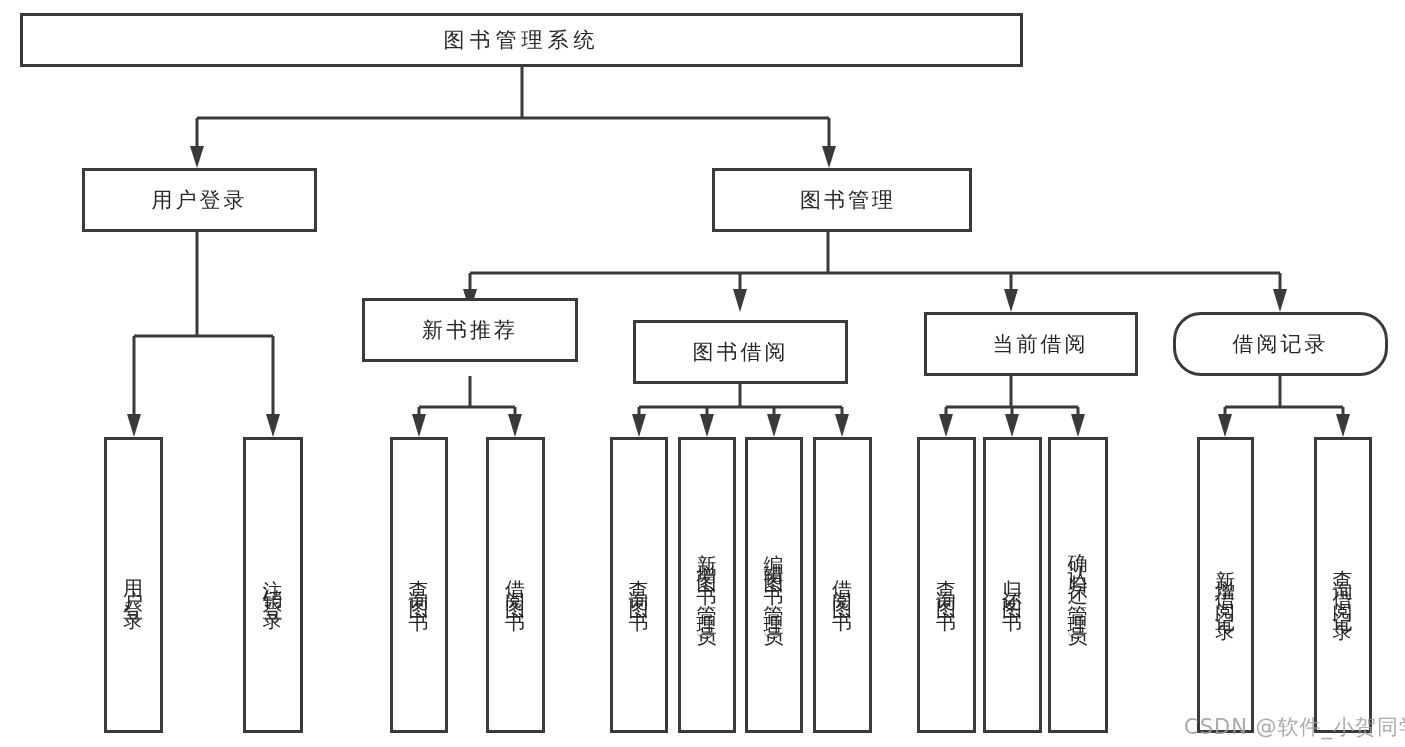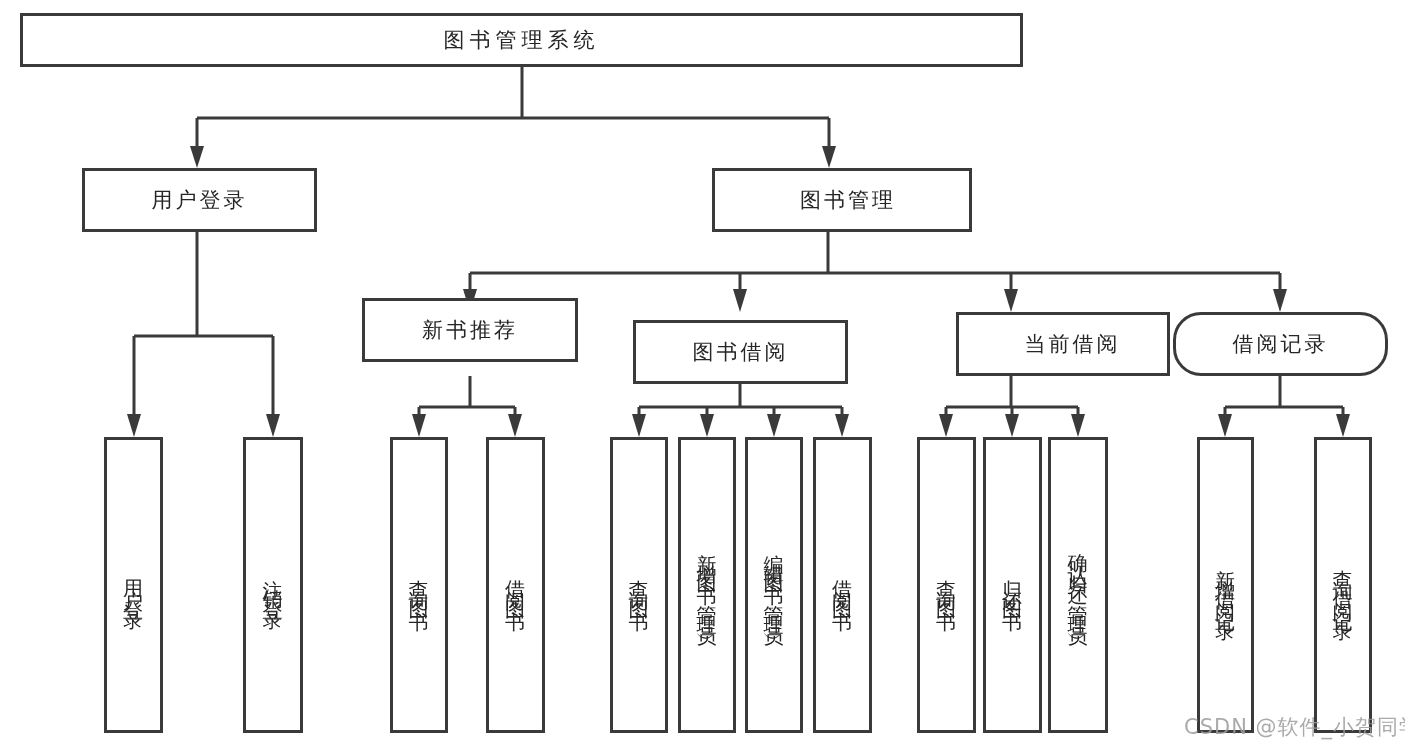--- a/index.html
+++ b/index.html
@@ -133,21 +133,21 @@
     </g>
   </svg>
 
   <div class="node title" style="left:20px; top:13px; width:1003px; height:54px;">图书管理系统</div>
 
   <div class="node" style="left:82px; top:168px; width:235px; height:64px;">用户登录</div>
   <div class="node" style="left:712px; top:168px; width:260px; height:64px;padding-left:12px;">图书管理</div>
 
   <div class="node" style="left:362px; top:298px; width:216px; height:64px;">新书推荐</div>
   <div class="node" style="left:633px; top:312px; width:215px; height:64px;margin-top:8px;">图书借阅</div>
-  <div class="node" style="left:956px; top:312px; width:214px; height:64px;padding-left:19px;">当前借阅</div>
+  <div class="node" style="left:924px; top:312px; width:214px; height:64px;padding-left:19px;">当前借阅</div>
   <div class="node" style="left:1173px; top:312px; width:215px; height:64px;border-radius:28px;">借阅记录</div>
 
   <div class="vnode" style="left:104px; width:59px;">用户登录</div>
   <div class="vnode" style="left:243px; width:60px;">注销登录</div>
 
   <div class="vnode" style="left:390px; width:58px;">查询图书</div>
   <div class="vnode" style="left:486px; width:59px;">借阅图书</div>
 
   <div class="vnode" style="left:610px; width:58px;">查询图书</div>
   <div class="vnode" style="left:678px; width:58px;">新增图书（管理员）</div>

